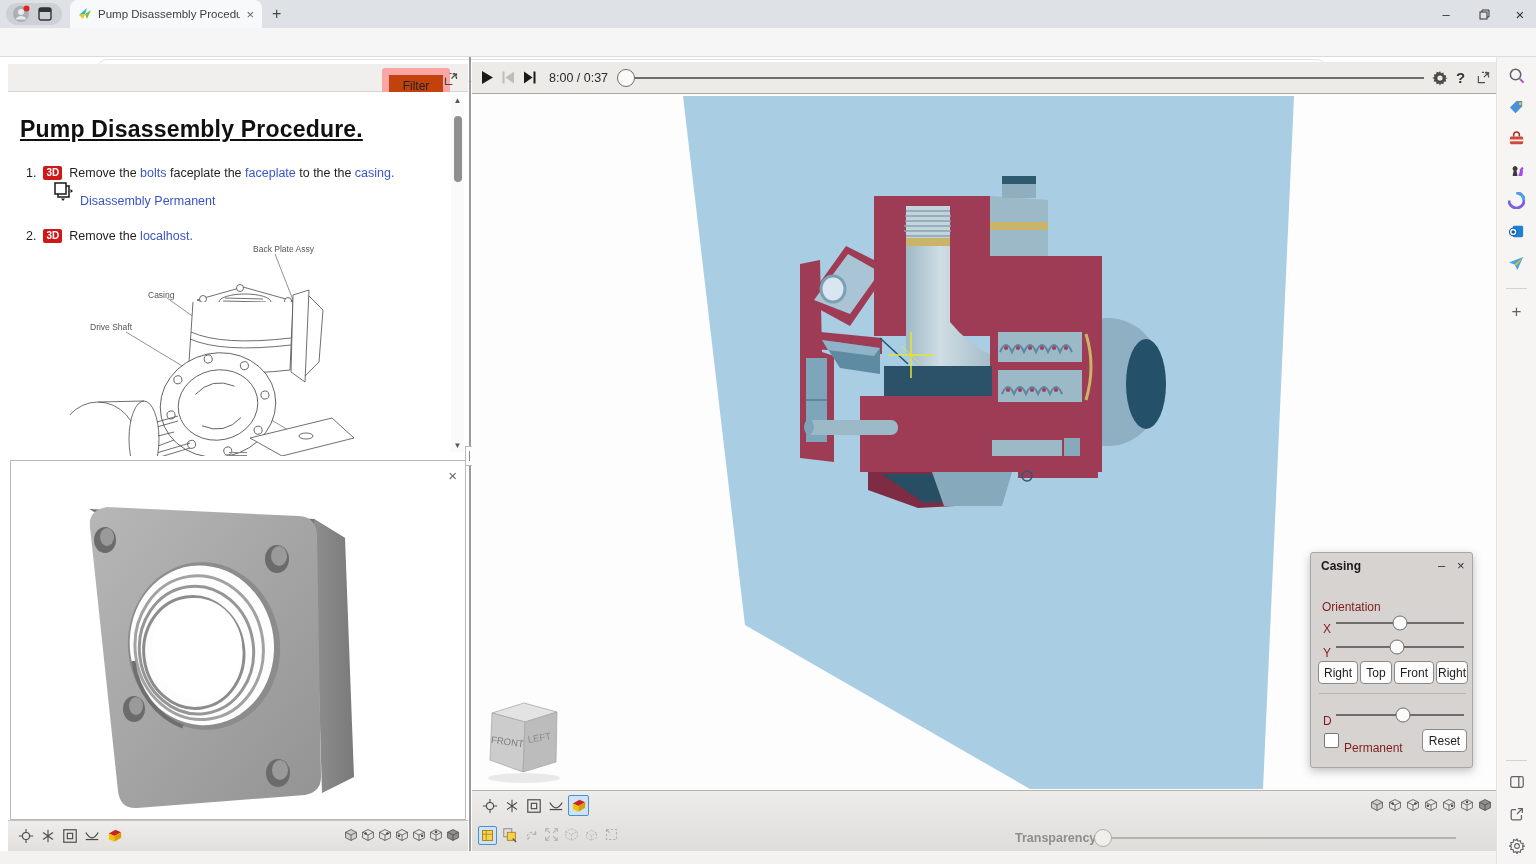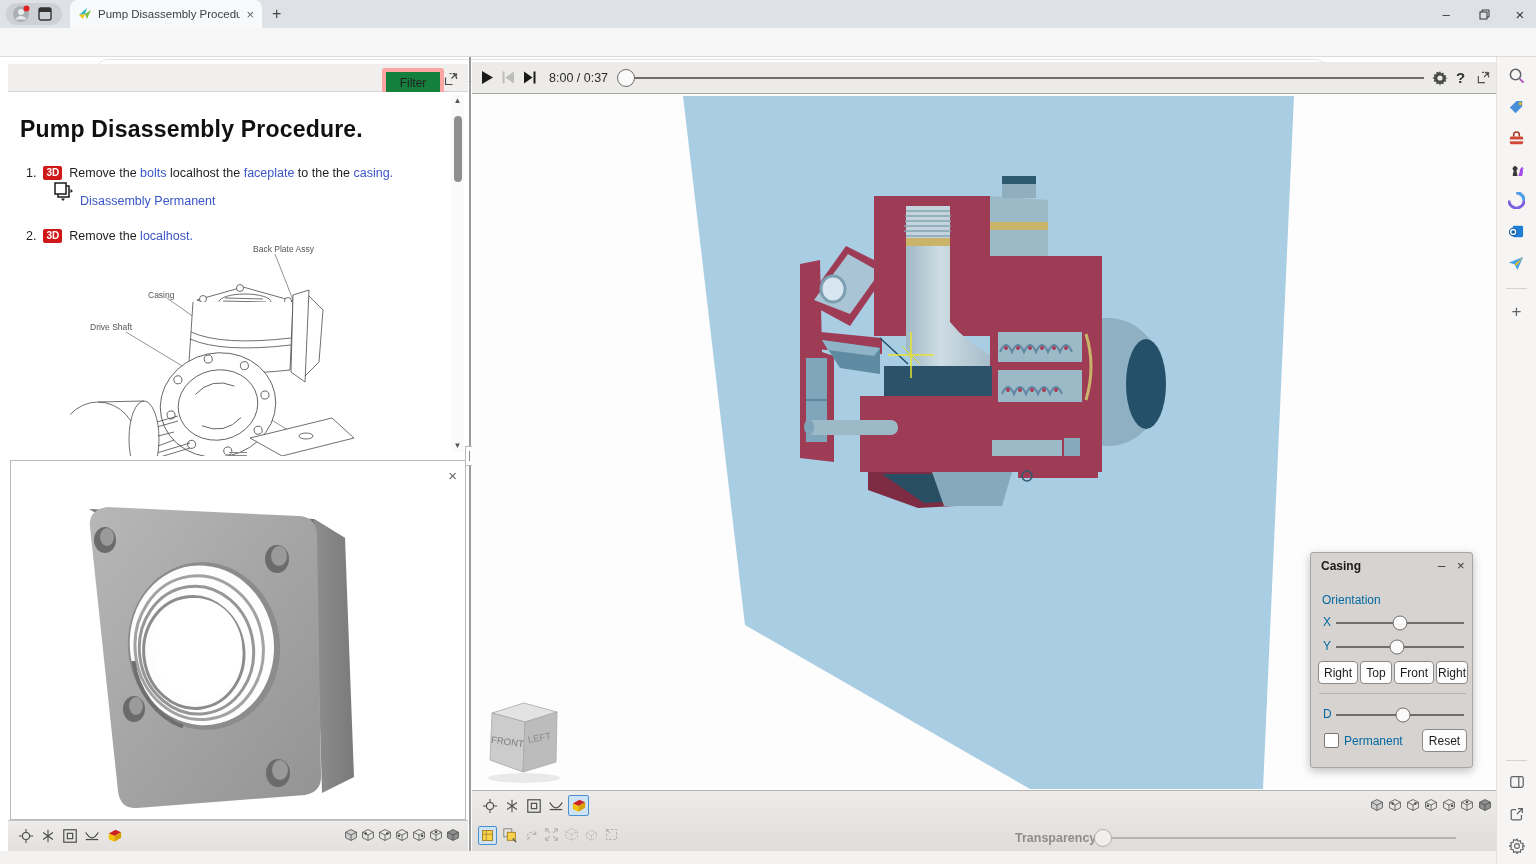--- a/index.html
+++ b/index.html
@@ -22,23 +22,23 @@
   #urltext b{color:#202124;font-weight:700;}
   .pillic{display:flex;align-items:center;justify-content:center;width:20px;height:20px;}
   
   #vdivider{left:469px;top:57px;width:2px;height:794px;background:#9a9a9a;}
   #vdivider-handle{left:465px;top:446px;width:10px;height:18px;background:#fff;border:1px solid #bbb;display:flex;gap:2px;align-items:center;justify-content:center;}
   #vdivider-handle i{display:block;width:1px;height:10px;background:#888;}
   #bottomstrip{left:0;top:851px;width:1496px;height:13px;background:#f3f2f0;}
 
   
   #doc-toolbar{left:8px;top:64px;width:460px;height:28px;background:#f0efed;border-bottom:1px solid #d7d5d3;box-sizing:border-box;}
-  #filter-btn{left:382px;top:68px;width:54px;height:21px;background:#15803d;border:4px solid #fca5a5;border-radius:3px;font-size:12px;color:#222;display:flex;align-items:center;justify-content:center;}
+  #filter-btn{left:382px;top:68px;width:54px;height:21px;background:#c2410c;border:7px solid #fca5a5;border-radius:3px;font-size:12px;color:#222;display:flex;align-items:center;justify-content:center;}
   #doc-area{left:8px;top:92px;width:460px;height:364px;background:#fff;overflow:hidden;}
-  #doc-title{left:12px;top:24px;font-size:23px;font-weight:700;color:#101010;letter-spacing:.2px;}
+  #doc-title{left:12px;top:24px;font-size:23px;font-weight:700;color:#101010;letter-spacing:.2px;text-decoration:underline;}
   .step{display:flex;align-items:flex-start;gap:7px;font-size:12.5px;color:#1f1f1f;}
   .badge3d{background:#d01818;color:#fff;font-weight:700;font-size:10px;padding:1px 3px;border-radius:2px;line-height:12px;}
   .blue{color:#3b55c8;}
   .doclink{color:#3b55c8;font-size:12.5px;}
   
   #doc-scroll{left:451px;top:94px;width:13px;height:358px;background:#fafafa;}
   #doc-scroll .arr{left:2px;width:9px;height:9px;color:#555;font-size:8px;line-height:9px;text-align:center;}
   #doc-thumb{left:2.5px;top:22px;width:8px;height:66px;background:#8f8f8f;border-radius:4px;}
   
   #hsplit{left:224px;top:450px;width:28px;height:8px;display:flex;flex-direction:column;gap:2px;align-items:center;justify-content:center;}
@@ -60,21 +60,21 @@
   
   .slider{height:2px;background:#6f6d6b;}
   .slider .thumb{position:absolute;top:50%;transform:translate(-50%,-50%);background:#fafafa;border:1.5px solid #6f6d6b;border-radius:50%;box-sizing:border-box;}
   .t18{width:18px;height:18px;}
   .t15{width:15px;height:15px;}
 
   
   #section-dlg{left:1310px;top:552px;width:163px;height:216px;background:#d6d3d0;border:1px solid #a9a6a3;border-radius:3px;box-shadow:0 3px 10px rgba(0,0,0,.25);box-sizing:border-box;}
   #section-title{left:10px;top:6px;font-size:12px;font-weight:700;color:#1a1a1a;}
   .dlg-glyph{font-size:13px;color:#333;}
-  .dlg-label{font-size:12px;color:#0369a1;}
+  .dlg-label{font-size:12px;color:#7f1d1d;margin-top:7px;}
   .dlg-btn{background:#fdfdfd;border:1px solid #8a8a8a;border-radius:4px;font-size:12px;color:#1d1d1d;display:flex;align-items:center;justify-content:center;font-family:"Liberation Sans",sans-serif;}
   #perm-box{width:13px;height:13px;background:#fff;border:1px solid #767676;border-radius:2px;}
   .dlg-sep{left:8px;width:147px;height:1px;background:#b7b4b1;}
 
   
   #sidebar{left:1496px;top:57px;width:40px;height:807px;background:#f6f5f3;border-left:1px solid #e4e3e1;box-sizing:border-box;}
   .sbic{left:1507px;width:19px;height:19px;display:flex;align-items:center;justify-content:center;}
   .sbdiv{left:1506px;width:21px;height:1px;background:#d4d3d1;}
 
   svg{display:block;}
@@ -200,21 +200,21 @@
         <path d="M8.5 7.5 13 3M13 6.5V3h-3.5" fill="none" stroke="#4a4a4a" stroke-width="1.2"></path>
       </svg>
   </div>
 
   <div id="doc-area" class="abs">
     <div id="doc-title" class="abs">Pump Disassembly Procedure.</div>
 
     <div class="step abs" style="left:18px;top:74px;width:400px;">
       <span>1.</span>
       <span class="badge3d">3D</span>
-      <span><span>Remove the </span><a class="blue">bolts</a><span> localhost the </span><a class="blue">faceplate</a><span> to the the </span><a class="blue">casing.</a></span>
+      <span><span>Remove the </span><a class="blue">bolts</a><span> faceplate the </span><a class="blue">faceplate</a><span> to the the </span><a class="blue">casing.</a></span>
     </div>
     <div class="abs ic" style="left:44px;top:88px;">
       <svg width="22" height="22" viewBox="0 0 22 22">
           <rect x="3" y="3" width="11" height="11" fill="#fff" stroke="#1a1a1a" stroke-width="1.5"></rect>
           <path d="M14 6h3v11H6v-3" fill="none" stroke="#1a1a1a" stroke-width="1.5"></path>
           <path d="M18.5 9l2.5 2-2.5 2z" fill="#1a1a1a"></path>
           <path d="M9 18.5l2 2.5 2-2.5z" fill="#1a1a1a"></path>
         </svg>
     </div>
     <a class="doclink abs" style="left:72px;top:102px;">Disassembly Permanent</a>

